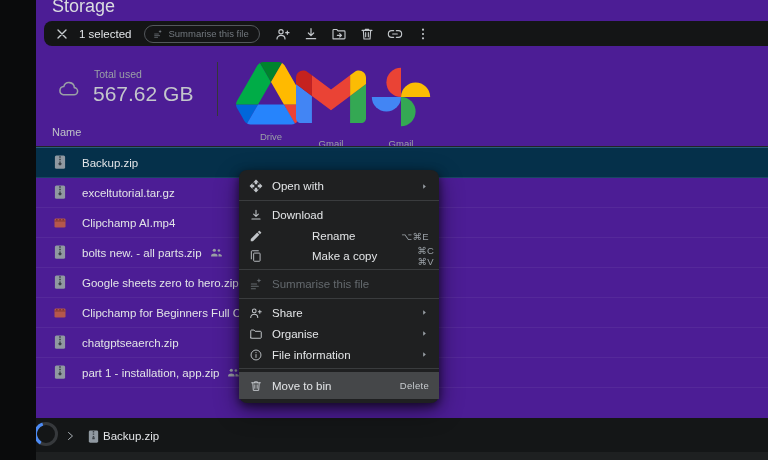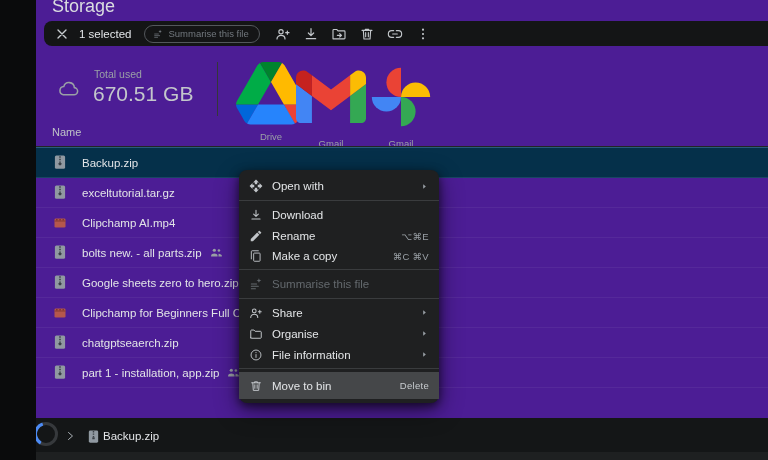--- a/index.html
+++ b/index.html
@@ -60,21 +60,21 @@
         padding:5px 0 4px 0;z-index:10;box-shadow:0 3px 10px rgba(0,0,0,.6),0 8px 24px rgba(0,0,0,.45);text-align:center;}
   .mi{display:flex;align-items:center;padding:0 10px;cursor:pointer;}
   .mi .mic{width:14px;height:14px;color:#c0c4c8;margin-right:9px;flex:0 0 auto;}
   .mi .mlabel{font-size:11.5px;color:#e3e5e7;white-space:nowrap;}
   .mi .mright{margin-left:auto;display:flex;align-items:center;}
   .mi .mshort{font-size:9.5px;color:#9aa0a6;letter-spacing:.3px;}
   .mi .marrow{width:9px;height:9px;color:#9aa0a6;}
   .mi.disabled .mlabel,.mi.disabled .mic{color:#64696e;}
   .mi.highlight{background:#454749;}
   .mi.highlight .mshort{color:#c8cccf;}
-  .h22{height:22px;} .h20{height:20px;} .h21{height:21px;} .h27{height:27px;}
+  .h22{height:22px;} .h20{height:20px;gap:40px;} .h21{height:21px;} .h27{height:27px;}
   .msep{height:1px;background:#3a3c3e;margin:3px 0;}
 </style>
 </head>
 <body>
 
 <div class="screen">
 
   <div class="page-title">Storage</div>
 
   <div class="sel-toolbar">
@@ -131,21 +131,21 @@
       </span>
     </span>
   </div>
 
   <span class="cloud">
     <svg viewBox="0 0 24 24" fill="none" stroke="currentColor" stroke-width="1.6" stroke-linejoin="round">
         <path d="M6.5 18.5h11a3.7 3.7 0 00.6-7.4 5.6 5.6 0 00-11-1.1 4.3 4.3 0 00-.6 8.5z"></path>
       </svg>
   </span>
   <div class="total-label">Total used</div>
-  <div class="total-value">670.51 GB</div>
+  <div class="total-value">567.62 GB</div>
   <div class="v-divider"></div>
 
   <div class="svc svc-drive">
     <span class="svc-icon">
       <svg viewBox="0 0 87.3 78">
           <path fill="#0066da" d="m6.6 66.85 3.85 6.65c.8 1.4 1.95 2.5 3.3 3.3l13.75-23.8h-27.5c0 1.55.4 3.1 1.2 4.5z"></path>
           <path fill="#00ac47" d="m43.65 25-13.75-23.8c-1.35.8-2.5 1.9-3.3 3.3l-25.4 44a9.06 9.06 0 0 0-1.2 4.5h27.5z"></path>
           <path fill="#ea4335" d="m73.55 76.8c1.35-.8 2.5-1.9 3.3-3.3l1.6-2.75 7.65-13.25c.8-1.4 1.2-2.95 1.2-4.5h-27.5l5.85 11.5z"></path>
           <path fill="#00832d" d="m43.65 25 13.75-23.8c-1.35-.8-2.9-1.2-4.5-1.2h-18.5c-1.6 0-3.15.45-4.5 1.2z"></path>
           <path fill="#2684fc" d="m59.8 53h-32.3l-13.75 23.8c1.35.8 2.9 1.2 4.5 1.2h50.8c1.6 0 3.15-.45 4.5-1.2z"></path>

